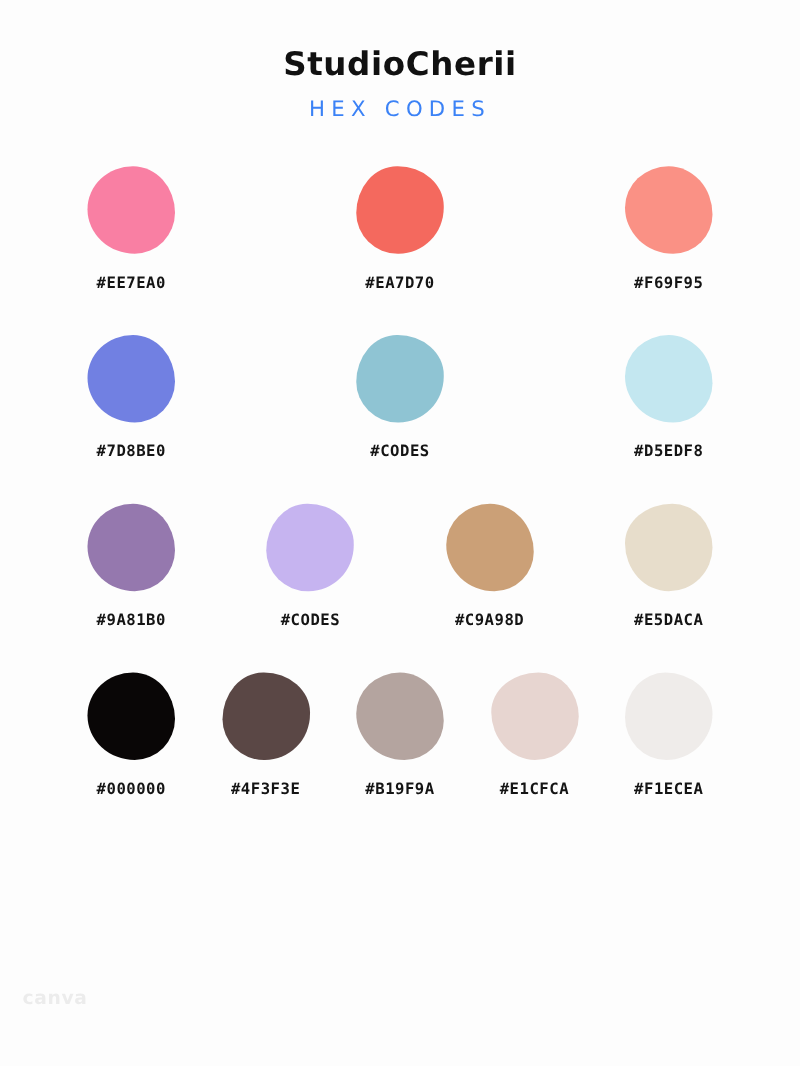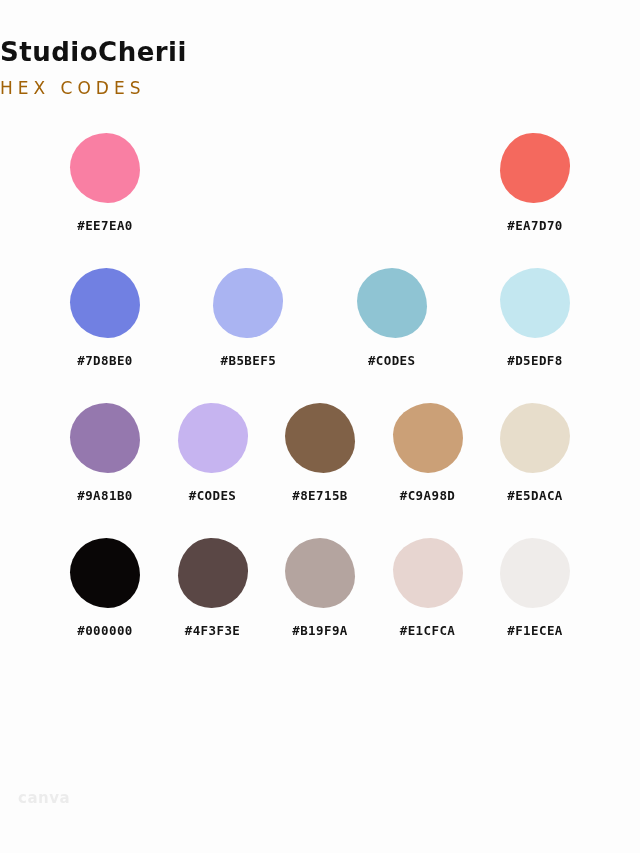--- a/index.html
+++ b/index.html
@@ -19,36 +19,37 @@
   .page {
     width: 640px;
     height: 853px;
     position: relative;
     background: #fdfdfd;
   }
 
   
   .header {
     padding-top: 38px;
+    text-align: center;
   }
   .brand-title {
     font-family: "DejaVu Sans", sans-serif;
     font-weight: bold;
     font-size: 26px;
     letter-spacing: 0.5px;
     color: #111111;
     line-height: 1.1;
     margin: 0;
   }
   .brand-subtitle {
     font-family: "DejaVu Sans", sans-serif;
     font-weight: normal;
     font-size: 17px;
     letter-spacing: 5px;
-    color: #a16207;
+    color: #3b82f6;
     margin: 12px 0 0 0;
     line-height: 1.1;
   }
 
   
   .palette {
     margin-top: 34px;
     padding: 0 62px;
     display: flex;
     flex-direction: column;
@@ -128,56 +129,52 @@
 
     <div class="swatch-row">
       <div class="swatch-cell">
         <div class="swatch-blob" style="background: rgb(249, 127, 163);"></div>
         <div class="swatch-label">#EE7EA0</div>
       </div>
       <div class="swatch-cell">
         <div class="swatch-blob" style="background: rgb(244, 105, 94);"></div>
         <div class="swatch-label">#EA7D70</div>
       </div>
+      <div class="swatch-cell">
+        <div class="swatch-blob" style="background: rgb(250, 145, 133);"></div>
+        <div class="swatch-label">#F69F95</div>
+      </div>
     </div>
 
 
     <div class="swatch-row">
       <div class="swatch-cell">
         <div class="swatch-blob" style="background: rgb(113, 128, 226);"></div>
         <div class="swatch-label">#7D8BE0</div>
       </div>
       <div class="swatch-cell">
-        <div class="swatch-blob" style="background: rgb(170, 180, 242);"></div>
-        <div class="swatch-label">#B5BEF5</div>
-      </div>
-      <div class="swatch-cell">
         <div class="swatch-blob" style="background: rgb(143, 196, 211);"></div>
         <div class="swatch-label">#CODES</div>
       </div>
       <div class="swatch-cell">
         <div class="swatch-blob" style="background: rgb(195, 231, 240);"></div>
         <div class="swatch-label">#D5EDF8</div>
       </div>
     </div>
 
     <div class="swatch-row">
       <div class="swatch-cell">
         <div class="swatch-blob" style="background: rgb(149, 120, 174);"></div>
         <div class="swatch-label">#9A81B0</div>
       </div>
       <div class="swatch-cell">
         <div class="swatch-blob" style="background: rgb(198, 180, 240);"></div>
         <div class="swatch-label">#CODES</div>
       </div>
       <div class="swatch-cell">
-        <div class="swatch-blob" style="background: rgb(128, 97, 71);"></div>
-        <div class="swatch-label">#8E715B</div>
-      </div>
-      <div class="swatch-cell">
         <div class="swatch-blob" style="background: rgb(203, 160, 119);"></div>
         <div class="swatch-label">#C9A98D</div>
       </div>
       <div class="swatch-cell">
         <div class="swatch-blob" style="background: rgb(231, 221, 203);"></div>
         <div class="swatch-label">#E5DACA</div>
       </div>
     </div>
 
     <div class="swatch-row">

